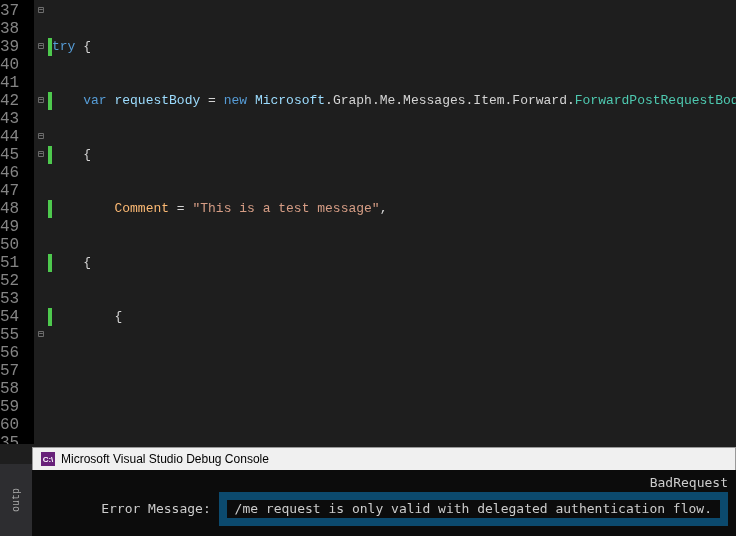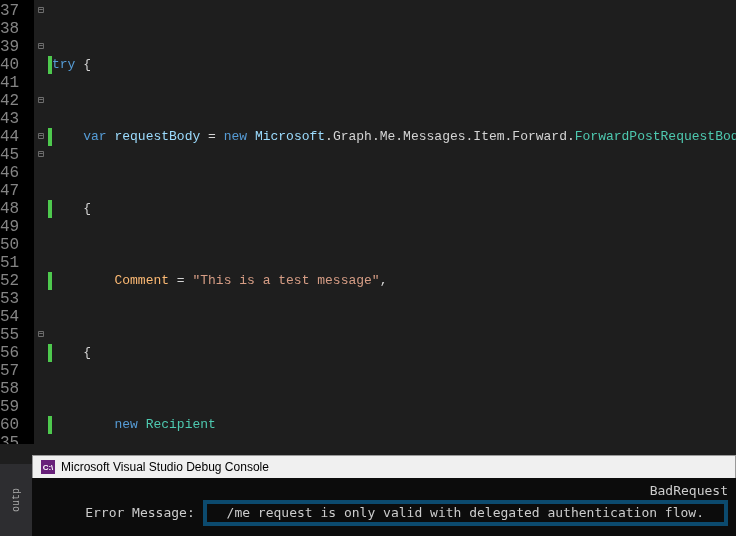--- a/index.html
+++ b/index.html
@@ -41,21 +41,21 @@
 }
 .fold-col .fc { height: 18px; text-align: center; }
 .code {
   flex: 1;
   line-height: 18px;
   padding-top: 2px;
   white-space: pre;
   position: relative;
   overflow: hidden;
 }
-.line { height: 18px; position: relative; padding-left: 4px; margin-top: 18px; }
+.line { height: 18px; position: relative; padding-left: 4px; }
 .greenbar {
   position: absolute;
   left: 0;
   top: 0;
   bottom: 0;
   width: 4px;
   background: #4ec94e;
 }
 .kw { color: #569cd6; }
 .type { color: #4ec9b0; }
@@ -96,22 +96,22 @@
   background: #0c0c0c;
   color: #cccccc;
   font-family: Consolas, monospace;
   font-size: 13px;
   padding: 4px 8px 10px 8px;
   line-height: 18px;
   margin-left: 32px;
   text-align: right;
 }
 .errbox {
-  border: 4px solid #0c4a6e;
-  padding: 0 20px;
+  border: 8px solid #0c4a6e;
+  padding: 0 8px;
   display: inline-block;
 }
 .left-strip {
   position: absolute;
   left: 0;
   bottom: 0;
   width: 32px;
   height: 72px;
   background: #2d2d30;
   color: #aaa;
@@ -179,21 +179,20 @@
       <div class="fc"></div>
       <div class="fc"></div>
     <div class="fc"></div>
   </div>
   <div class="code">
     <div class="line"><span class="greenbar"></span><span class="kw">try</span> {</div>
     <div class="line"><span class="greenbar"></span>    <span class="kw">var</span> <span class="var">requestBody</span><span> = </span><span class="kw">new</span> <span class="var">Microsoft</span><span>.Graph.Me.Messages.Item.Forward.</span><span class="type">ForwardPostRequestBod</span></div>
     <div class="line"><span class="greenbar"></span>    <span>{</span></div>
     <div class="line"><span class="greenbar"></span>        <span class="prop">Comment</span><span> = </span><span class="str">"This is a test message"</span><span>,</span></div>
     <div class="line"><span class="greenbar"></span>    <span>{</span></div>
-    <div class="line"><span class="greenbar"></span>        <span class="kw">new</span> <span class="type">Recipient</span></div>
     <div class="line"><span class="greenbar"></span>        <span>{</span></div>
     
     
     
     
     
     
     
     
     

